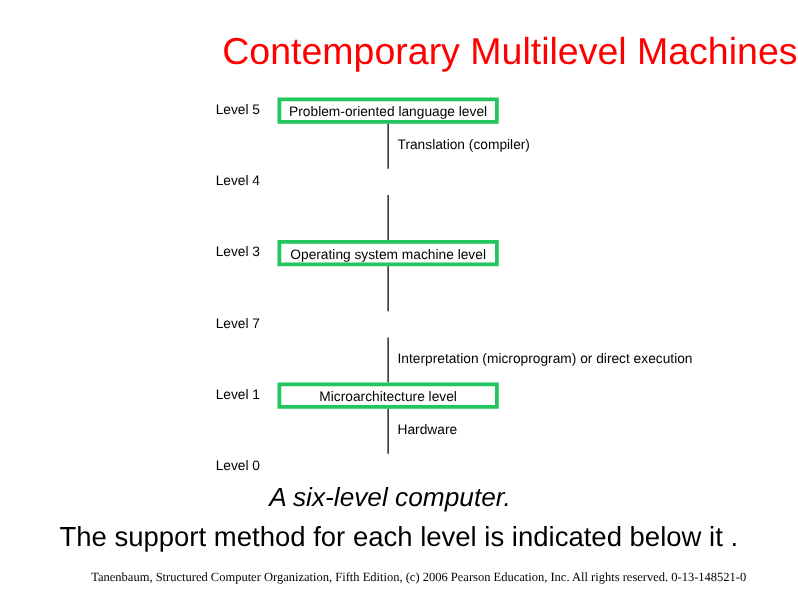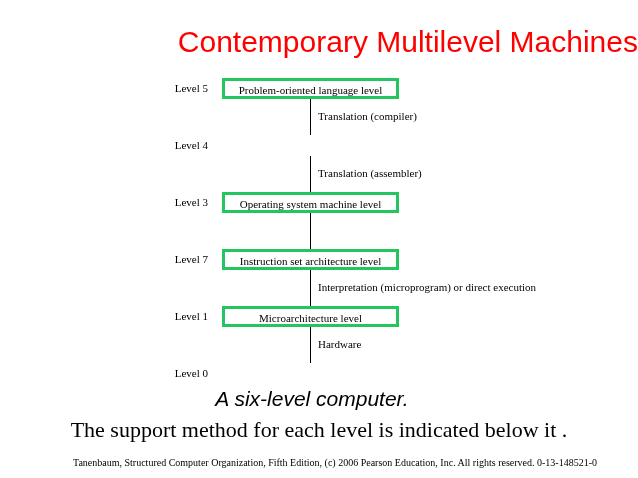--- a/index.html
+++ b/index.html
@@ -26,21 +26,20 @@
     line-height: 36px;
     color: #FF0000;
     white-space: nowrap;
   }
   .diagram {
     position: absolute;
     top: 0;
     left: 0;
     width: 638px;
     height: 372px;
-    font-family: Liberation Serif, serif;
   }
   .lvl {
     position: absolute;
     left: 148px;
     width: 60px;
     text-align: right;
     font-size: 11px;
     line-height: 13px;
     white-space: nowrap;
   }
@@ -84,21 +83,20 @@
   }
   .caption2 {
     position: absolute;
     top: 416px;
     left: 0;
     width: 638px;
     text-align: center;
     font-size: 22px;
     line-height: 27px;
     white-space: nowrap;
-    font-family: Liberation Serif, serif;
   }
   .copyright {
     position: absolute;
     top: 456px;
     left: 16px;
     width: 638px;
     text-align: center;
     font-family: "Liberation Serif", "DejaVu Serif", serif;
     font-size: 10px;
     line-height: 13px;
@@ -114,28 +112,26 @@
 
   <div class="diagram">
 
     <span class="lvl" style="top:82px">Level 5</span>
     <div class="box" style="top:78px">Problem-oriented language level</div>
     <div class="conn" style="top:99px"></div>
     <span class="sup" style="top:110px">Translation (compiler)</span>
 
     <span class="lvl" style="top:139px">Level 4</span>
     <div class="conn" style="top:156px"></div>
-    <span class="sup" style="top:167px">Translation (assembler)</span>
 
     <span class="lvl" style="top:196px">Level 3</span>
     <div class="box" style="top:192px">Operating system machine level</div>
     <div class="conn" style="top:213px"></div>
 
     <span class="lvl" style="top:253px">Level 7</span>
-    <div class="box" style="top:249px">Instruction set architecture level</div>
     <div class="conn" style="top:270px"></div>
     <span class="sup" style="top:281px">Interpretation (microprogram) or direct execution</span>
 
     <span class="lvl" style="top:310px">Level 1</span>
     <div class="box" style="top:306px">Microarchitecture level</div>
     <div class="conn" style="top:327px"></div>
     <span class="sup" style="top:338px">Hardware</span>
 
     <span class="lvl" style="top:367px">Level 0</span>
 

